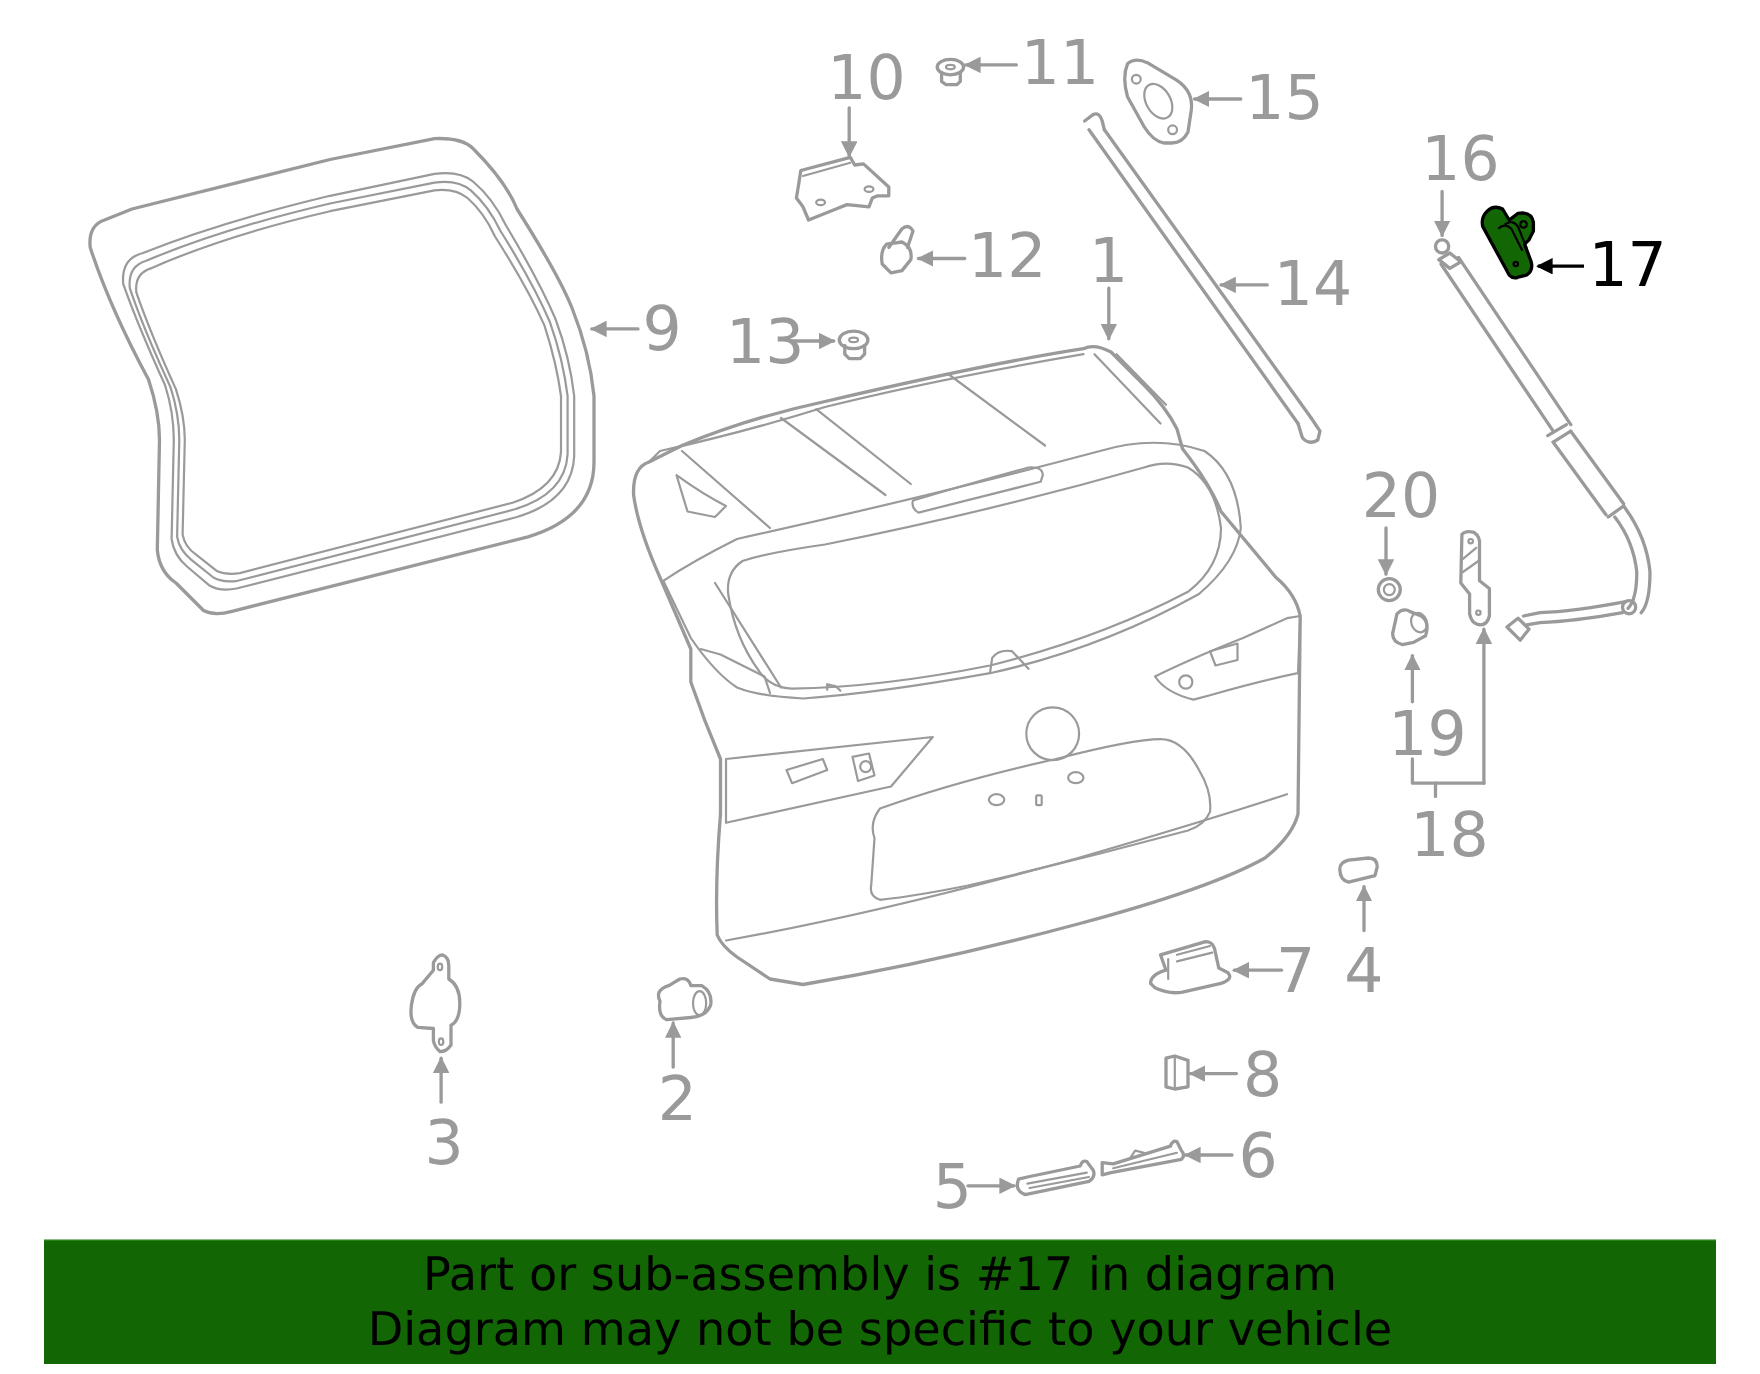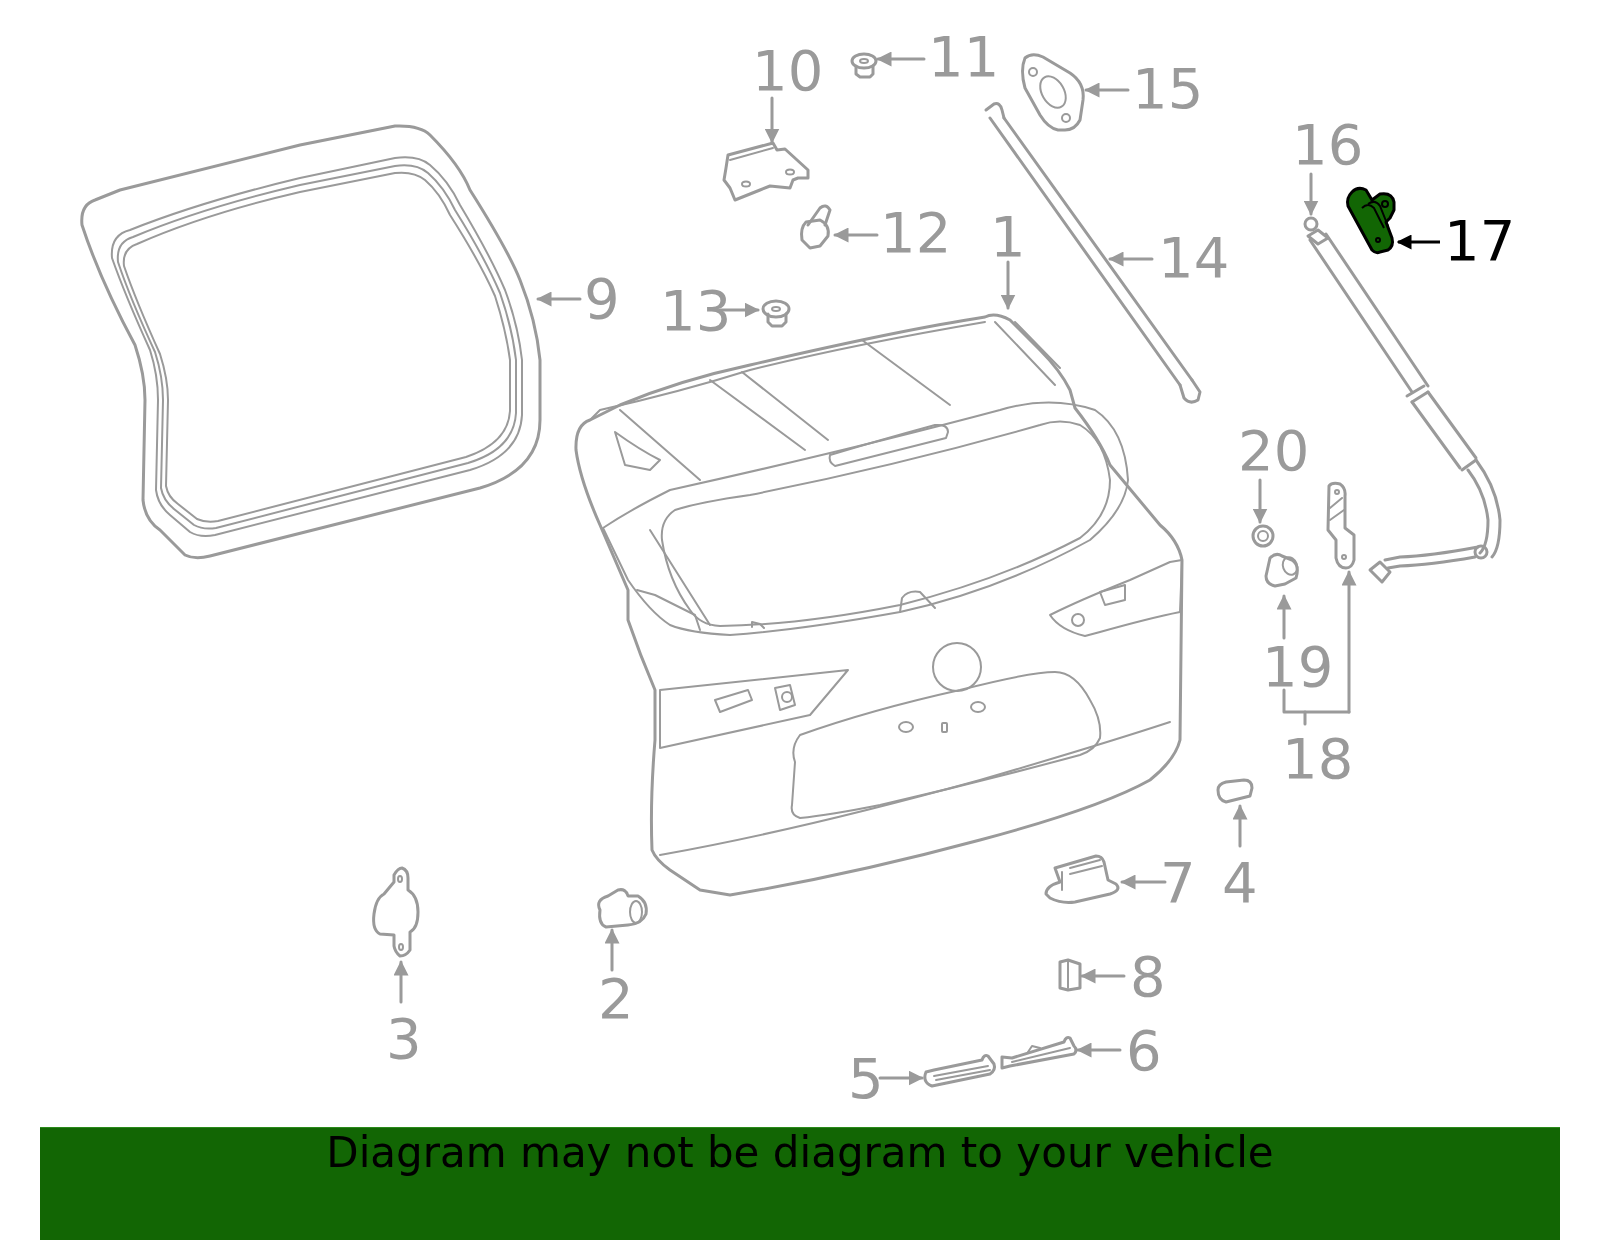--- a/index.html
+++ b/index.html
@@ -216,14 +216,15 @@
 
   <g>
     <path class="ln" d="M600,910 Q595,900 608,896 L618,890 Q626,888 628,896 L638,896 Q648,902 646,914 Q642,924 628,925 L606,927 Q598,924 600,910 Z"></path>
     <ellipse class="lnt" cx="636" cy="912" rx="6" ry="11"></ellipse>
     <line class="ln" x1="612" y1="970" x2="612" y2="930" marker-end="url(#ah)"></line>
     <text class="lbl" x="598" y="1018">2</text>
   </g>
 </svg>
 
 <div class="banner">
-  <div class="l2">Diagram may not be diagram to your vehicle</div>
+  <div class="l1">Part or sub-assembly is #17 in diagram</div>
+  <div class="l2">Diagram may not be specific to your vehicle</div>
 </div>
 
 </body></html>

